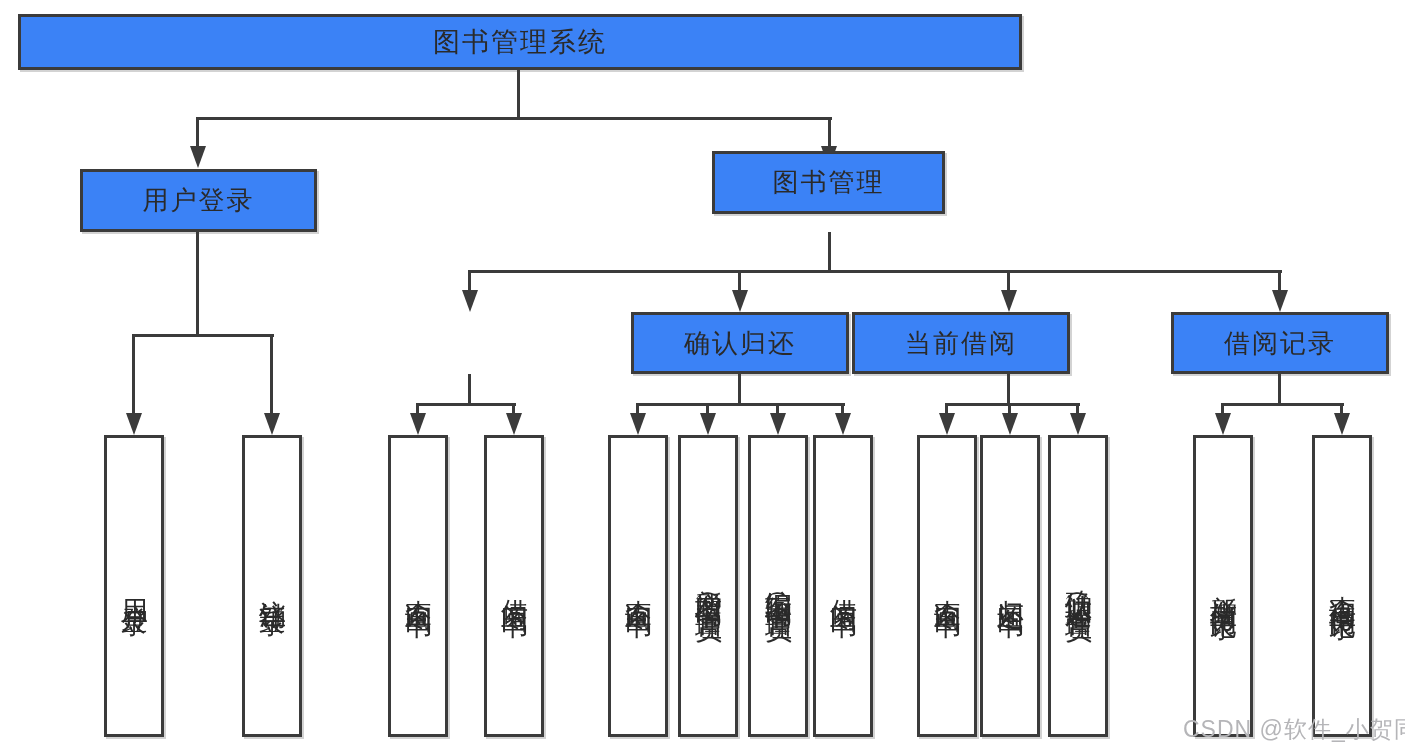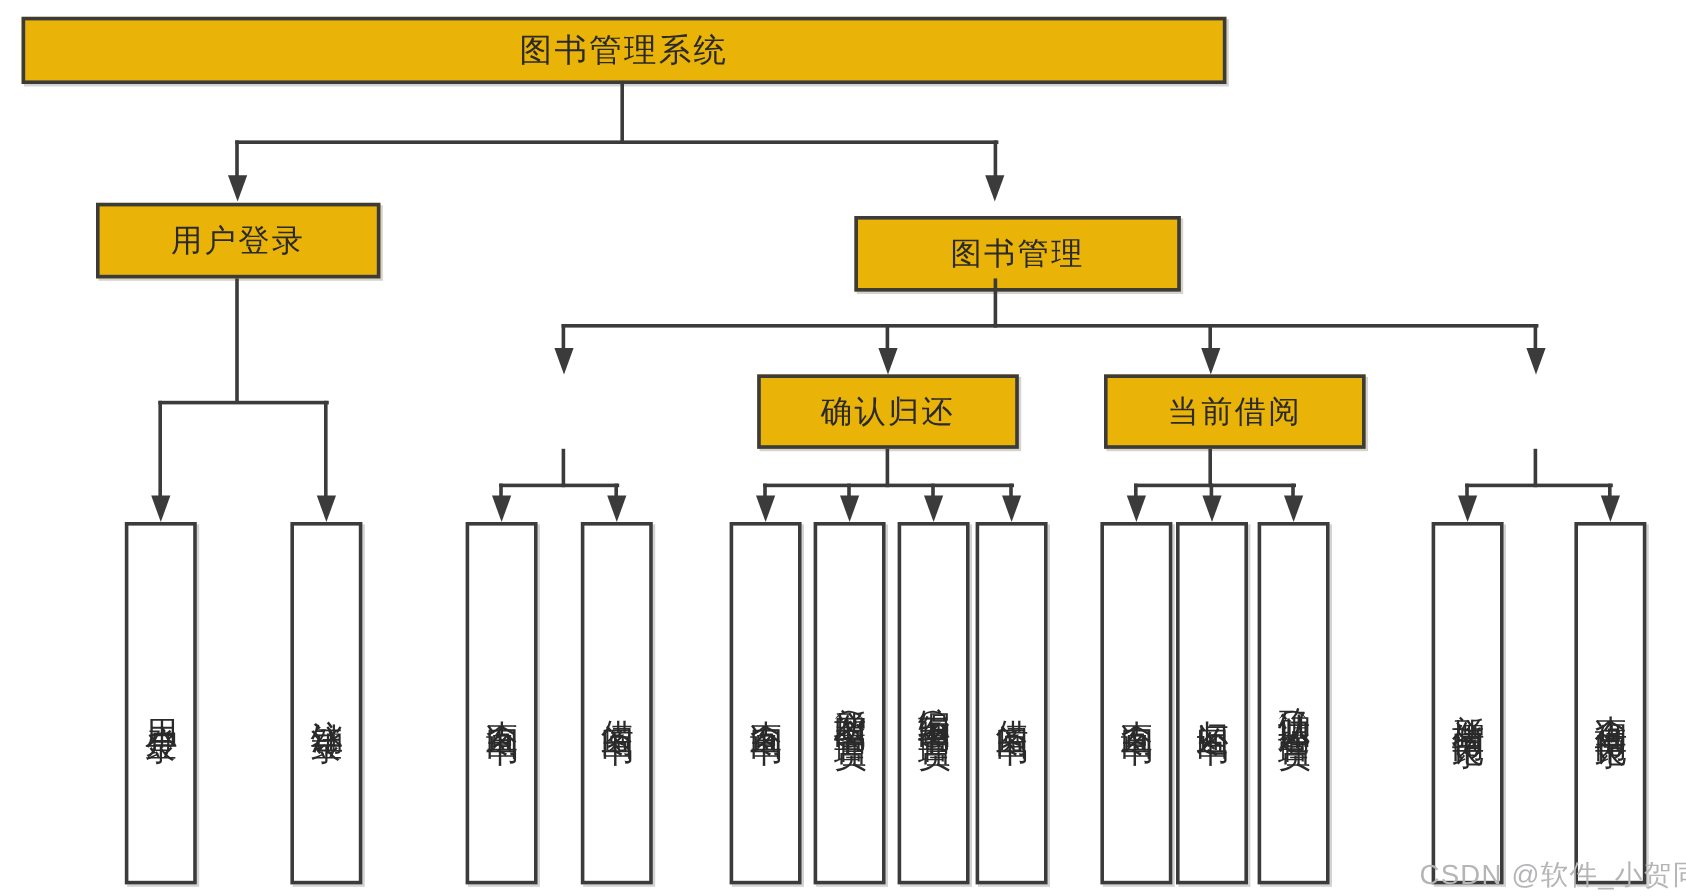--- a/index.html
+++ b/index.html
@@ -8,21 +8,21 @@
     width:1405px; height:747px;
     background:#ffffff;
     overflow:hidden;
     font-family:"Liberation Sans","DejaVu Sans",sans-serif;
   }
   
   .hbox {
     position:absolute;
     box-sizing:border-box;
     border:3px solid #3b3b3b;
-    background:#eab308;
+    background:#3b82f6;
     box-shadow:2px 2px 0 rgba(158,158,158,0.45);
     display:flex; align-items:center; justify-content:center;
     font-size:26px; color:#2a2a2a; letter-spacing:2px;
     white-space:nowrap;
   }
   .vbox {
     position:absolute;
     top:435px; width:60px; height:302px;
     box-sizing:border-box;
     border:3px solid #3b3b3b;
@@ -65,42 +65,43 @@
   <div class="hbox" style="left:18px;top:14px;width:1004px;height:56px;font-size:27px">图书管理系统</div>
 
   <div class="vline" style="left:517px;top:70px;height:50px"></div>
   <div class="hline" style="left:196px;top:117px;width:636px"></div>
   <div class="vline" style="left:196px;top:117px;height:31px"></div>
   <div class="arrow" style="left:190px;top:146px"></div>
   <div class="vline" style="left:828px;top:117px;height:31px"></div>
   <div class="arrow" style="left:821px;top:146px"></div>
 
   <div class="hbox" style="left:80px;top:169px;width:237px;height:63px">用户登录</div>
-  <div class="hbox" style="left:712px;top:180px;width:272px;height:63px">图书管理</div>
+  <div class="hbox" style="left:712px;top:151px;width:233px;height:63px">图书管理</div>
 
   <div class="vline" style="left:196px;top:232px;height:104px"></div>
   <div class="hline" style="left:132px;top:334px;width:142px"></div>
   <div class="vline" style="left:132px;top:334px;height:81px"></div>
   <div class="arrow" style="left:126px;top:413px"></div>
   <div class="vline" style="left:270px;top:334px;height:81px"></div>
   <div class="arrow" style="left:264px;top:413px"></div>
 
   <div class="vline" style="left:828px;top:232px;height:41px"></div>
   <div class="hline" style="left:468px;top:270px;width:814px"></div>
   <div class="vline" style="left:468px;top:270px;height:22px"></div>
   <div class="arrow" style="left:462px;top:290px"></div>
   <div class="vline" style="left:738px;top:270px;height:22px"></div>
   <div class="arrow" style="left:732px;top:290px"></div>
   <div class="vline" style="left:1007px;top:270px;height:22px"></div>
   <div class="arrow" style="left:1001px;top:290px"></div>
   <div class="vline" style="left:1278px;top:270px;height:22px"></div>
   <div class="arrow" style="left:1272px;top:290px"></div>
 
   <div class="hbox" style="left:631px;top:312px;width:218px;height:62px">确认归还</div>
-  <div class="hbox" style="left:920px;top:312px;width:218px;height:62px">当前借阅</div>
+  <div class="hbox" style="left:852px;top:312px;width:218px;height:62px">当前借阅</div>
+  <div class="hbox" style="left:1171px;top:312px;width:218px;height:62px">借阅记录</div>
 
   <div class="vline" style="left:468px;top:374px;height:32px"></div>
   <div class="vline" style="left:738px;top:374px;height:32px"></div>
   <div class="vline" style="left:1007px;top:374px;height:32px"></div>
   <div class="vline" style="left:1278px;top:374px;height:32px"></div>
 
   <div class="hline" style="left:416px;top:403px;width:100px"></div>
   <div class="hline" style="left:636px;top:403px;width:209px"></div>
   <div class="hline" style="left:945px;top:403px;width:135px"></div>
   <div class="hline" style="left:1221px;top:403px;width:123px"></div>

